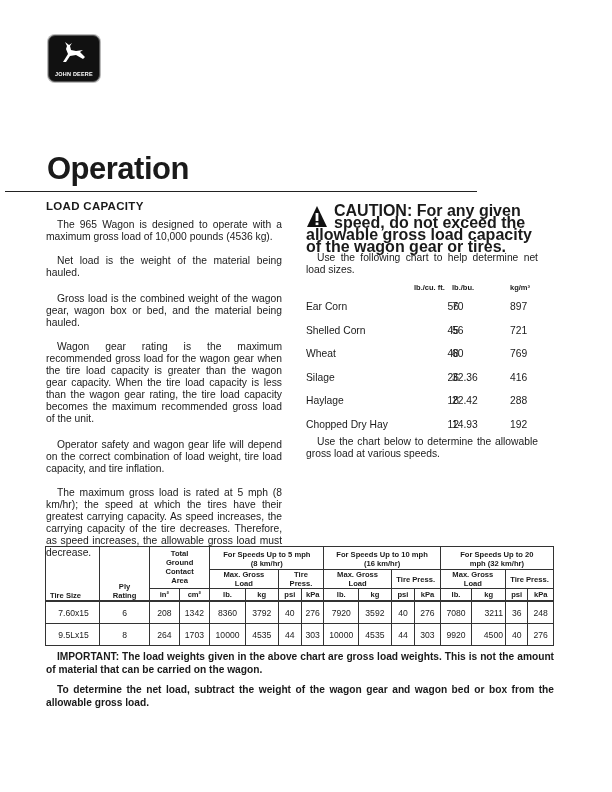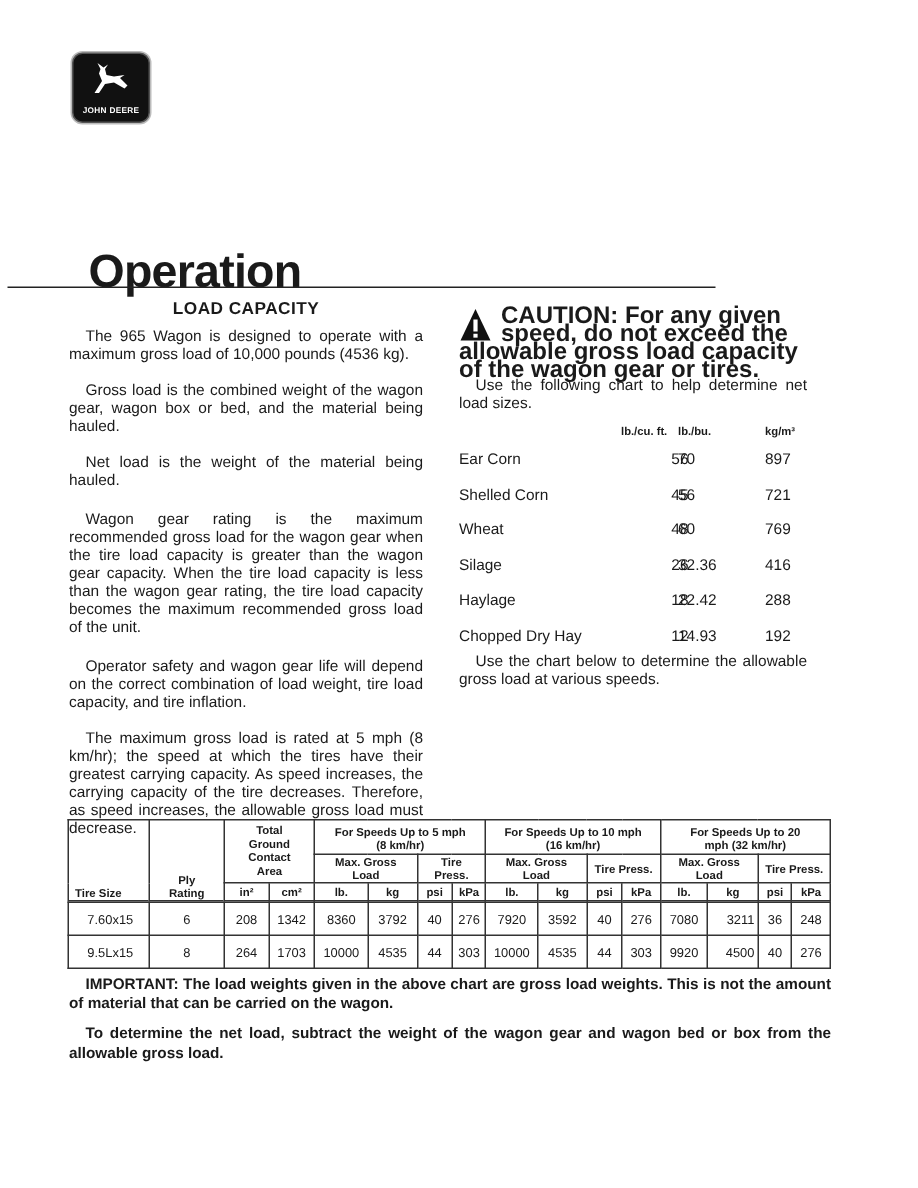--- a/index.html
+++ b/index.html
@@ -5,26 +5,26 @@
   html, body { margin:0; padding:0; background:#ffffff; }
   body { width:612px; height:792px; position:relative; overflow:hidden;
          font-family:"Liberation Sans", sans-serif; color:#1a1a1a; }
   .logo { position:absolute; left:48px; top:35px; width:50px; height:45px;
           background:#111; border-radius:7px; border:1px solid #555;
           box-shadow:0 0 0 1px #bbb; }
   .logo svg { position:absolute; left:10px; top:4px; }
   .logo .brand { position:absolute; left:0; right:0; bottom:4px; text-align:center;
                  color:#fff; font-size:5.5px; font-weight:bold; letter-spacing:0.2px; }
   .title { position:absolute; left:47px; top:151px; font-size:31px; font-weight:bold;
-           letter-spacing:-0.5px; margin:12px; }
+           letter-spacing:-0.5px; margin:0; }
   .rule { position:absolute; left:5px; top:191px; width:472px; height:0;
           border-top:1.5px solid #222; }
   .col-left { position:absolute; left:46px; top:200px; width:236px; font-size:10.3px;
               line-height:12px; }
-  .col-left h2 { font-size:11.5px; font-weight:bold; text-align:center; margin:0 0 7px 0;
+  .col-left h2 { font-size:11.5px; font-weight:bold; text-align:left; margin:0 0 7px 0;
                  letter-spacing:0.3px; }
   .col-left p { margin:0 0 12px 0; text-align:justify; text-indent:11px; }
   .caution { position:absolute; left:306px; top:205px; width:232px; font-size:16px;
              font-weight:bold; line-height:12px; }
   .caution .tri { float:left; width:22px; height:24px; margin:0 6px 0 0; }
   .right-intro { position:absolute; left:306px; top:252px; width:232px; font-size:10.3px;
                  line-height:12px; text-indent:11px; text-align:justify; }
   .density { position:absolute; left:306px; top:283px; width:240px; font-size:10.3px; }
   .density .hdr { position:relative; height:12px; font-size:7.5px; font-weight:bold; }
   .density .hdr span { position:absolute; top:0; }
@@ -57,22 +57,22 @@
   </svg>
   <div class="brand">JOHN DEERE</div>
 </div>
 
 <h1 class="title">Operation</h1>
 <div class="rule"></div>
 
 <div class="col-left">
   <h2>LOAD CAPACITY</h2>
   <p>The 965 Wagon is designed to operate with a maximum gross load of 10,000 pounds (4536 kg).</p>
+  <p style="margin-bottom:14px">Net load is the weight of the material being hauled.</p>
   <p>Gross load is the combined weight of the wagon gear, wagon box or bed, and the material being hauled.</p>
-  <p style="margin-bottom:14px">Net load is the weight of the material being hauled.</p>
   <p style="margin-bottom:14px">Wagon gear rating is the maximum recommended gross load for the wagon gear when the tire load capacity is greater than the wagon gear capacity. When the tire load capacity is less than the wagon gear rating, the tire load capacity becomes the maximum recommended gross load of the unit.</p>
   <p>Operator safety and wagon gear life will depend on the correct combination of load weight, tire load capacity, and tire inflation.</p>
   <p>The maximum gross load is rated at 5 mph (8 km/hr); the speed at which the tires have their greatest carrying capacity. As speed increases, the carrying capacity of the tire decreases. Therefore, as speed increases, the allowable gross load must decrease.</p>
 </div>
 
 <div class="caution">
   <svg class="tri" viewBox="0 0 22 24">
     <polygon points="11,1 21,22 1,22" fill="#111"></polygon>
     <rect x="9.6" y="8" width="2.8" height="8" fill="#fff"></rect>
     <rect x="9.6" y="17.5" width="2.8" height="2.6" fill="#fff"></rect>

